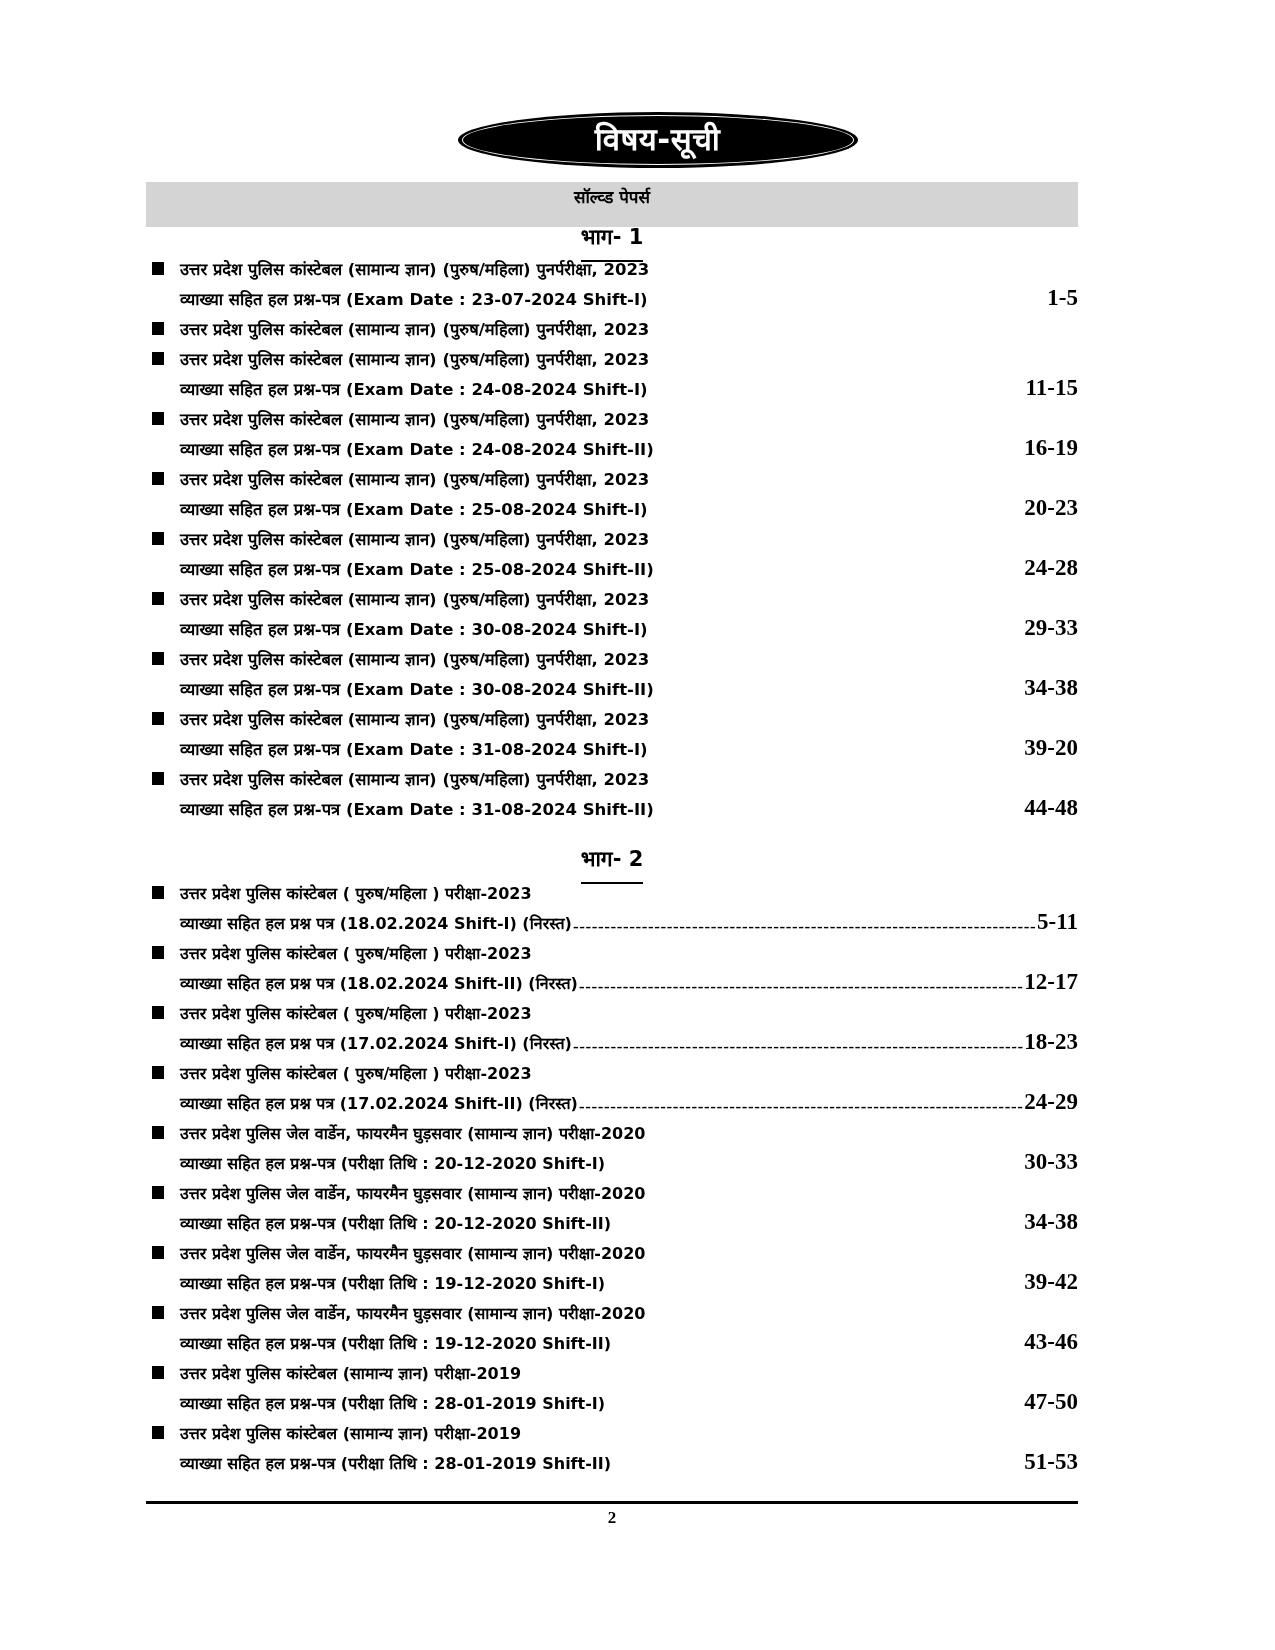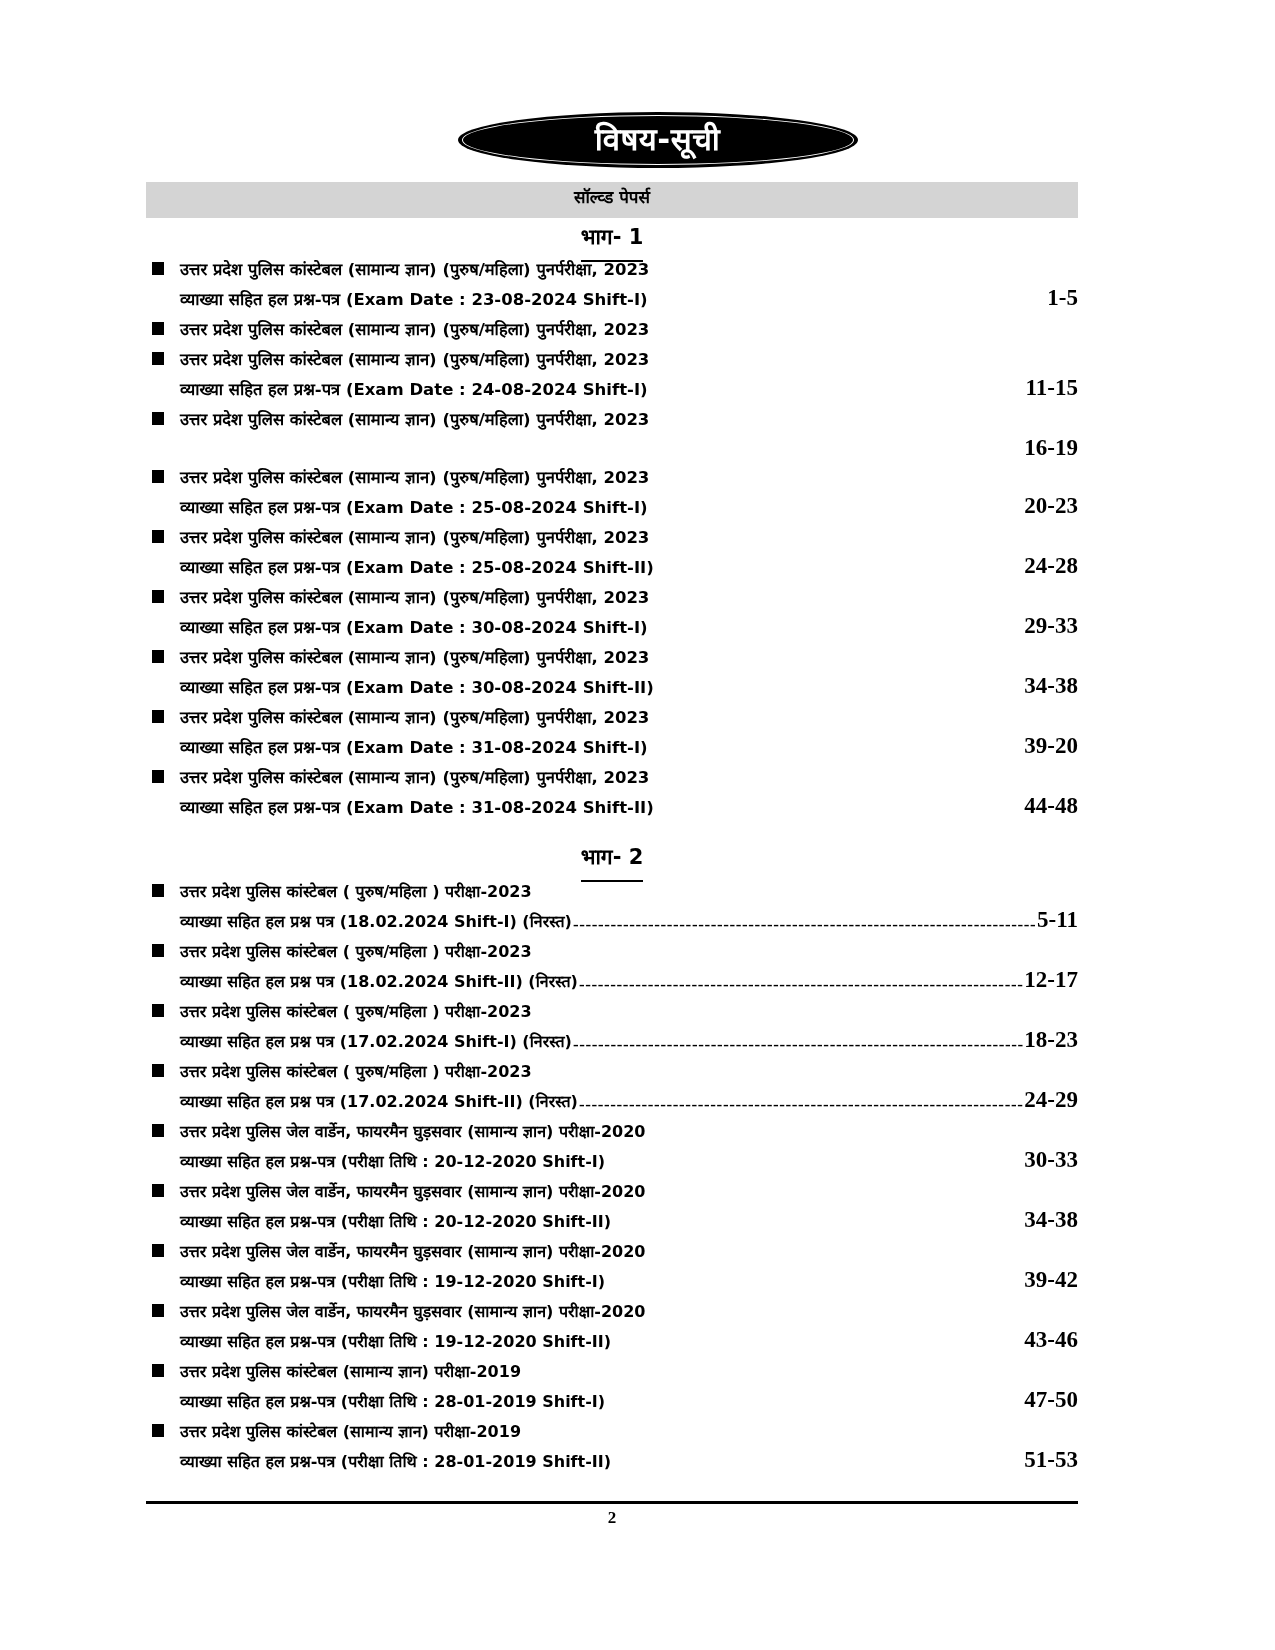--- a/index.html
+++ b/index.html
@@ -66,21 +66,21 @@
     letter-spacing: 0.5px;
     font-family: "DejaVu Sans", "Liberation Sans", sans-serif;
   }
 
   
   .gray-bar {
     position: absolute;
     left: 146px;
     top: 182px;
     width: 932px;
-    height: 36px;
+    height: 45px;
     background: #d4d4d4;
     text-align: center;
     line-height: 30px;
     font-size: 17px;
     font-weight: bold;
     font-family: "DejaVu Sans", "Liberation Sans", sans-serif;
   }
 
   
   .content {
@@ -209,21 +209,21 @@
   </div>
 
   <div class="gray-bar">सॉल्व्ड पेपर्स</div>
 
   <div class="content" id="content-root">
       <div class="part-head"><span class="ul">भाग- 1</span></div>
       <div class="entry">
         <span class="bullet"></span>
         <div class="line1">उत्तर प्रदेश पुलिस कांस्टेबल (सामान्य ज्ञान) (पुरुष/महिला) पुनर्परीक्षा, 2023</div>
         <div class="line2">
-          <span class="ltext">व्याख्या सहित हल प्रश्न-पत्र (Exam Date : 23-08-2024 Shift-I)</span>
+          <span class="ltext">व्याख्या सहित हल प्रश्न-पत्र (Exam Date : 23-07-2024 Shift-I)</span>
           <span class="leader dots"></span>
           <span class="pages">1-5</span>
         </div>
       </div>
       <div class="entry">
         <span class="bullet"></span>
         <div class="line1">उत्तर प्रदेश पुलिस कांस्टेबल (सामान्य ज्ञान) (पुरुष/महिला) पुनर्परीक्षा, 2023</div>
       </div>
       <div class="entry">
         <span class="bullet"></span>
@@ -231,20 +231,21 @@
         <div class="line2">
           <span class="ltext">व्याख्या सहित हल प्रश्न-पत्र (Exam Date : 24-08-2024 Shift-I)</span>
           <span class="leader dots"></span>
           <span class="pages">11-15</span>
         </div>
       </div>
       <div class="entry">
         <span class="bullet"></span>
         <div class="line1">उत्तर प्रदेश पुलिस कांस्टेबल (सामान्य ज्ञान) (पुरुष/महिला) पुनर्परीक्षा, 2023</div>
         <div class="line2">
+          <span class="ltext">व्याख्या सहित हल प्रश्न-पत्र (Exam Date : 24-08-2024 Shift-II)</span>
           <span class="leader dots"></span>
           <span class="pages">16-19</span>
         </div>
       </div>
       <div class="entry">
         <span class="bullet"></span>
         <div class="line1">उत्तर प्रदेश पुलिस कांस्टेबल (सामान्य ज्ञान) (पुरुष/महिला) पुनर्परीक्षा, 2023</div>
         <div class="line2">
           <span class="ltext">व्याख्या सहित हल प्रश्न-पत्र (Exam Date : 25-08-2024 Shift-I)</span>
           <span class="leader dots"></span>

